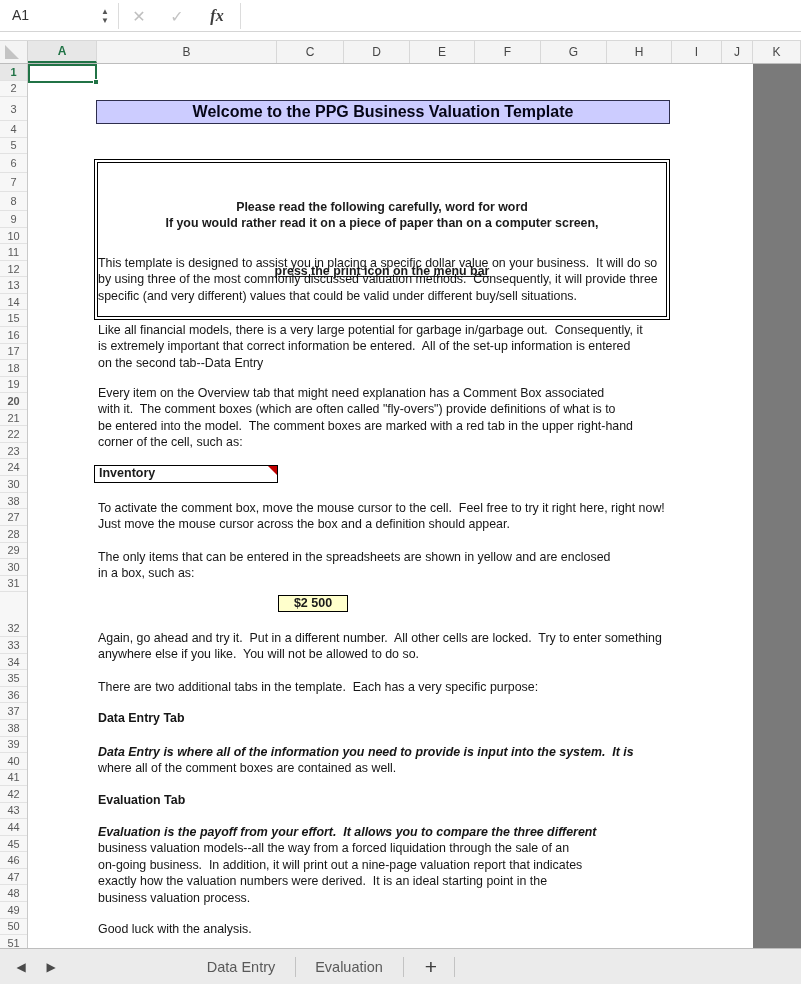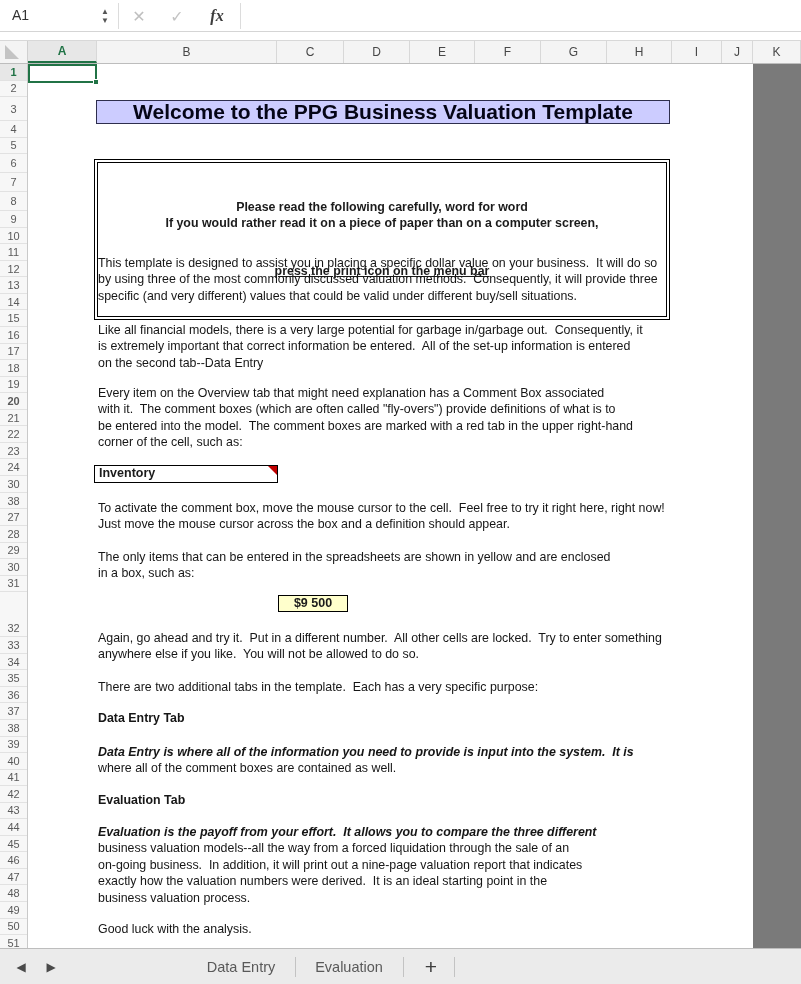--- a/index.html
+++ b/index.html
@@ -31,21 +31,21 @@
   .row-band{position:absolute;left:0;top:64px;width:28px;height:884px;background:#f7f7f7;border-right:1px solid #c9c9c9;overflow:hidden;}
   .row-h{width:100%;display:flex;align-items:center;justify-content:center;font-size:11px;color:#5a5a5a;border-bottom:1px solid #e2e2e2;}
   .row-h.sel{background:#e7e7e7;color:var(--accent);font-weight:700;}
   .grid-area{position:absolute;left:28px;top:64px;width:725px;height:884px;background:#fff;}
   .sheet-void{position:absolute;left:753px;top:64px;width:48px;height:884px;background:var(--void);}
   .sel-box{position:absolute;left:28px;top:64px;width:69px;height:19px;border:2px solid var(--accent);}
   .fill-handle{position:absolute;right:-4px;bottom:-4px;width:6px;height:6px;background:var(--accent);border:1px solid #fff;}
 
   
   .tl{position:absolute;white-space:pre;font-size:12.4px;line-height:16.4px;color:#161616;}
-  .title-banner{position:absolute;left:96px;top:100px;width:574px;height:24px;background:var(--title-bg);border:1px solid #2e2e4d;display:flex;align-items:center;justify-content:center;font-size:21px;font-weight:700;color:#050517;}
+  .title-banner{position:absolute;left:96px;top:100px;width:574px;height:24px;background:var(--title-bg);border:1px solid #2e2e4d;display:flex;align-items:center;justify-content:center;font-size:16px;font-weight:700;color:#050517;}
   .notice-outer{position:absolute;left:94px;top:159px;width:576px;border:1px solid #000;padding:2px;background:#fff;}
   .notice-inner{border:1px solid #000;padding:4px 0 5px 0;text-align:center;font-weight:700;font-size:12.4px;line-height:16px;white-space:pre;}
   .notice-underline{text-decoration:underline;}
   .bold{font-weight:700;}
   .lead{font-weight:700;font-style:italic;white-space:pre;}
   .inv-cell{position:absolute;left:94px;top:465px;width:184px;height:18px;border:1.5px solid #000;background:#fff;font-weight:700;font-size:12.5px;line-height:15px;padding-left:4px;overflow:visible;}
   .flag{position:absolute;right:0;top:0;width:0;height:0;border-top:9px solid var(--flag);border-left:9px solid transparent;}
   .yellow-cell{position:absolute;left:278px;top:595px;width:70px;height:17px;border:1.5px solid #000;background:var(--input-bg);font-weight:700;font-size:12.5px;line-height:14px;text-align:center;}
 
   
@@ -180,21 +180,21 @@
 <div class="inv-cell">
   <span>Inventory</span>
   <div class="flag"></div>
 </div>
 
 <div class="tl" style="left:98px;top:500px">To activate the comment box, move the mouse cursor to the cell.  Feel free to try it right here, right now!
 Just move the mouse cursor across the box and a definition should appear.</div>
 <div class="tl" style="left:98px;top:549px">The only items that can be entered in the spreadsheets are shown in yellow and are enclosed
 in a box, such as:</div>
 
-<div class="yellow-cell">$9 500</div>
+<div class="yellow-cell">$2 500</div>
 
 <div class="tl" style="left:98px;top:630px">Again, go ahead and try it.  Put in a different number.  All other cells are locked.  Try to enter something
 anywhere else if you like.  You will not be allowed to do so.</div>
 <div class="tl" style="left:98px;top:679px">There are two additional tabs in the template.  Each has a very specific purpose:</div>
 
 <div class="tl bold" style="left:98px;top:710px">Data Entry Tab</div>
 <div class="tl" style="left:98px;top:744px"><span class="lead">Data Entry is where all of the information you need to provide is input into the system.  It is</span>
 <span>where all of the comment boxes are contained as well.</span></div>
 
 <div class="tl bold" style="left:98px;top:792px">Evaluation Tab</div>

